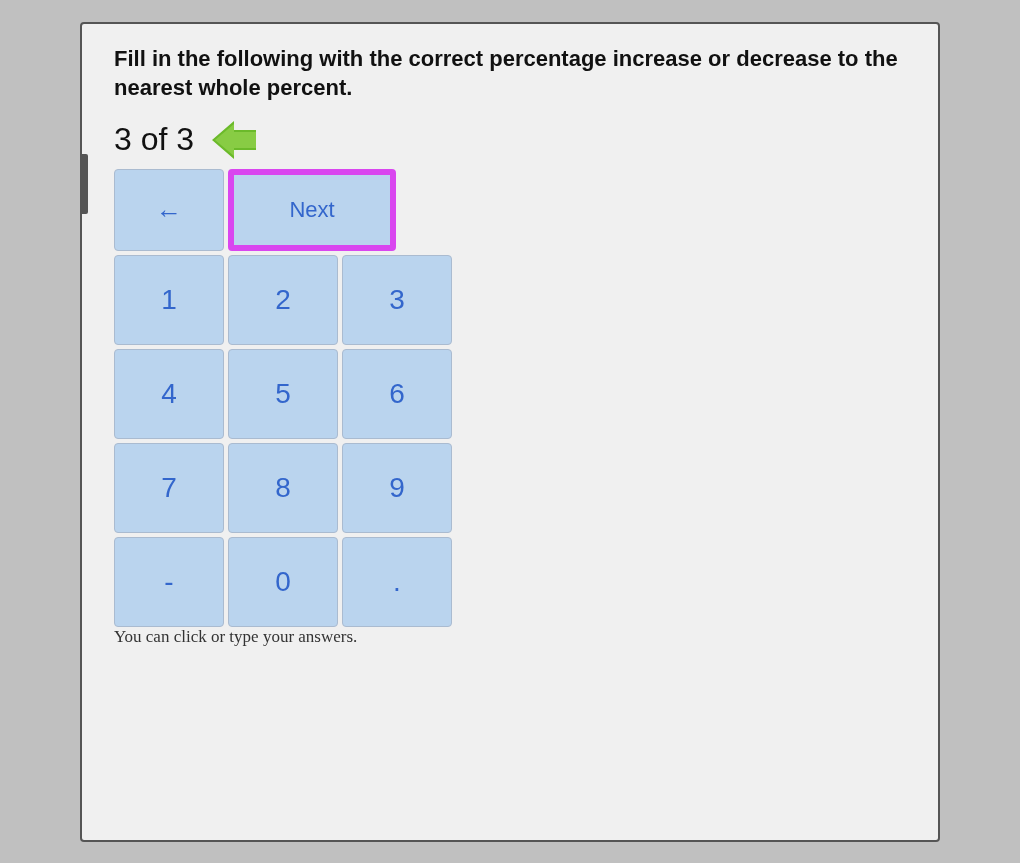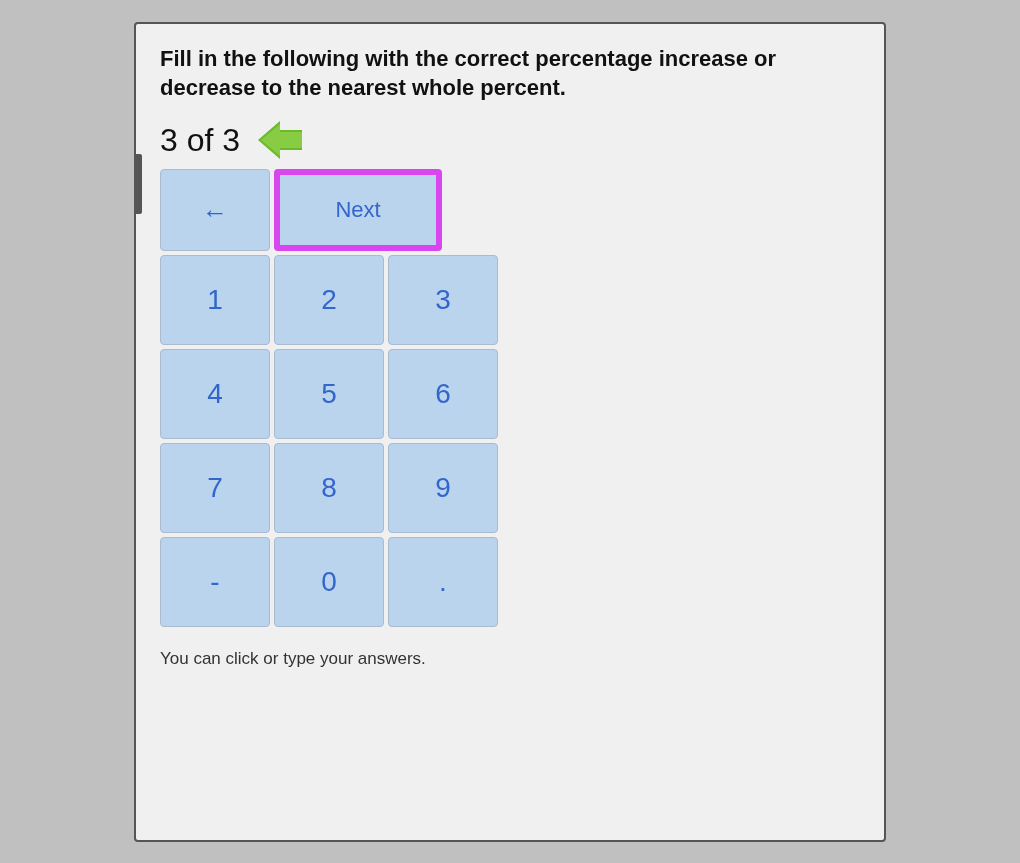--- a/index.html
+++ b/index.html
@@ -15,37 +15,37 @@
       align-items: center;
       width: 1020px;
       height: 863px;
       font-family: Arial, sans-serif;
     }
 
     .main-container {
       background-color: #f0f0f0;
       border: 2px solid #555;
       border-radius: 4px;
-      padding: 20px 24px 20px 24px;
-      width: 752px;
+      padding: 20px 24px 20px 32px;
+      width: 860px;
       min-height: 820px;
       position: relative;
     }
 
     .instruction {
       font-size: 22px;
       font-weight: bold;
       color: #111;
       line-height: 1.35;
       margin-bottom: 18px;
     }
 
     .counter-row {
       display: flex;
-      align-items: flex-end;
+      align-items: center;
       gap: 18px;
       margin-bottom: 10px;
     }
 
     .counter-text {
       font-size: 32px;
       font-weight: normal;
       color: #111;
     }
 
@@ -134,23 +134,24 @@
       font-size: 22px;
       color: #3366cc;
       cursor: pointer;
       display: flex;
       align-items: center;
       justify-content: center;
       user-select: none;
     }
 
     .hint-text {
-      margin-top: 22px;
+      margin-top: 0;
       font-size: 17px;
       color: #333;
+      font-family: Liberation Serif, serif;
     }
 
     .left-accent {
       position: absolute;
       left: 0;
       top: 130px;
       width: 6px;
       height: 60px;
       background-color: #555;
       border-radius: 0 2px 2px 0;

